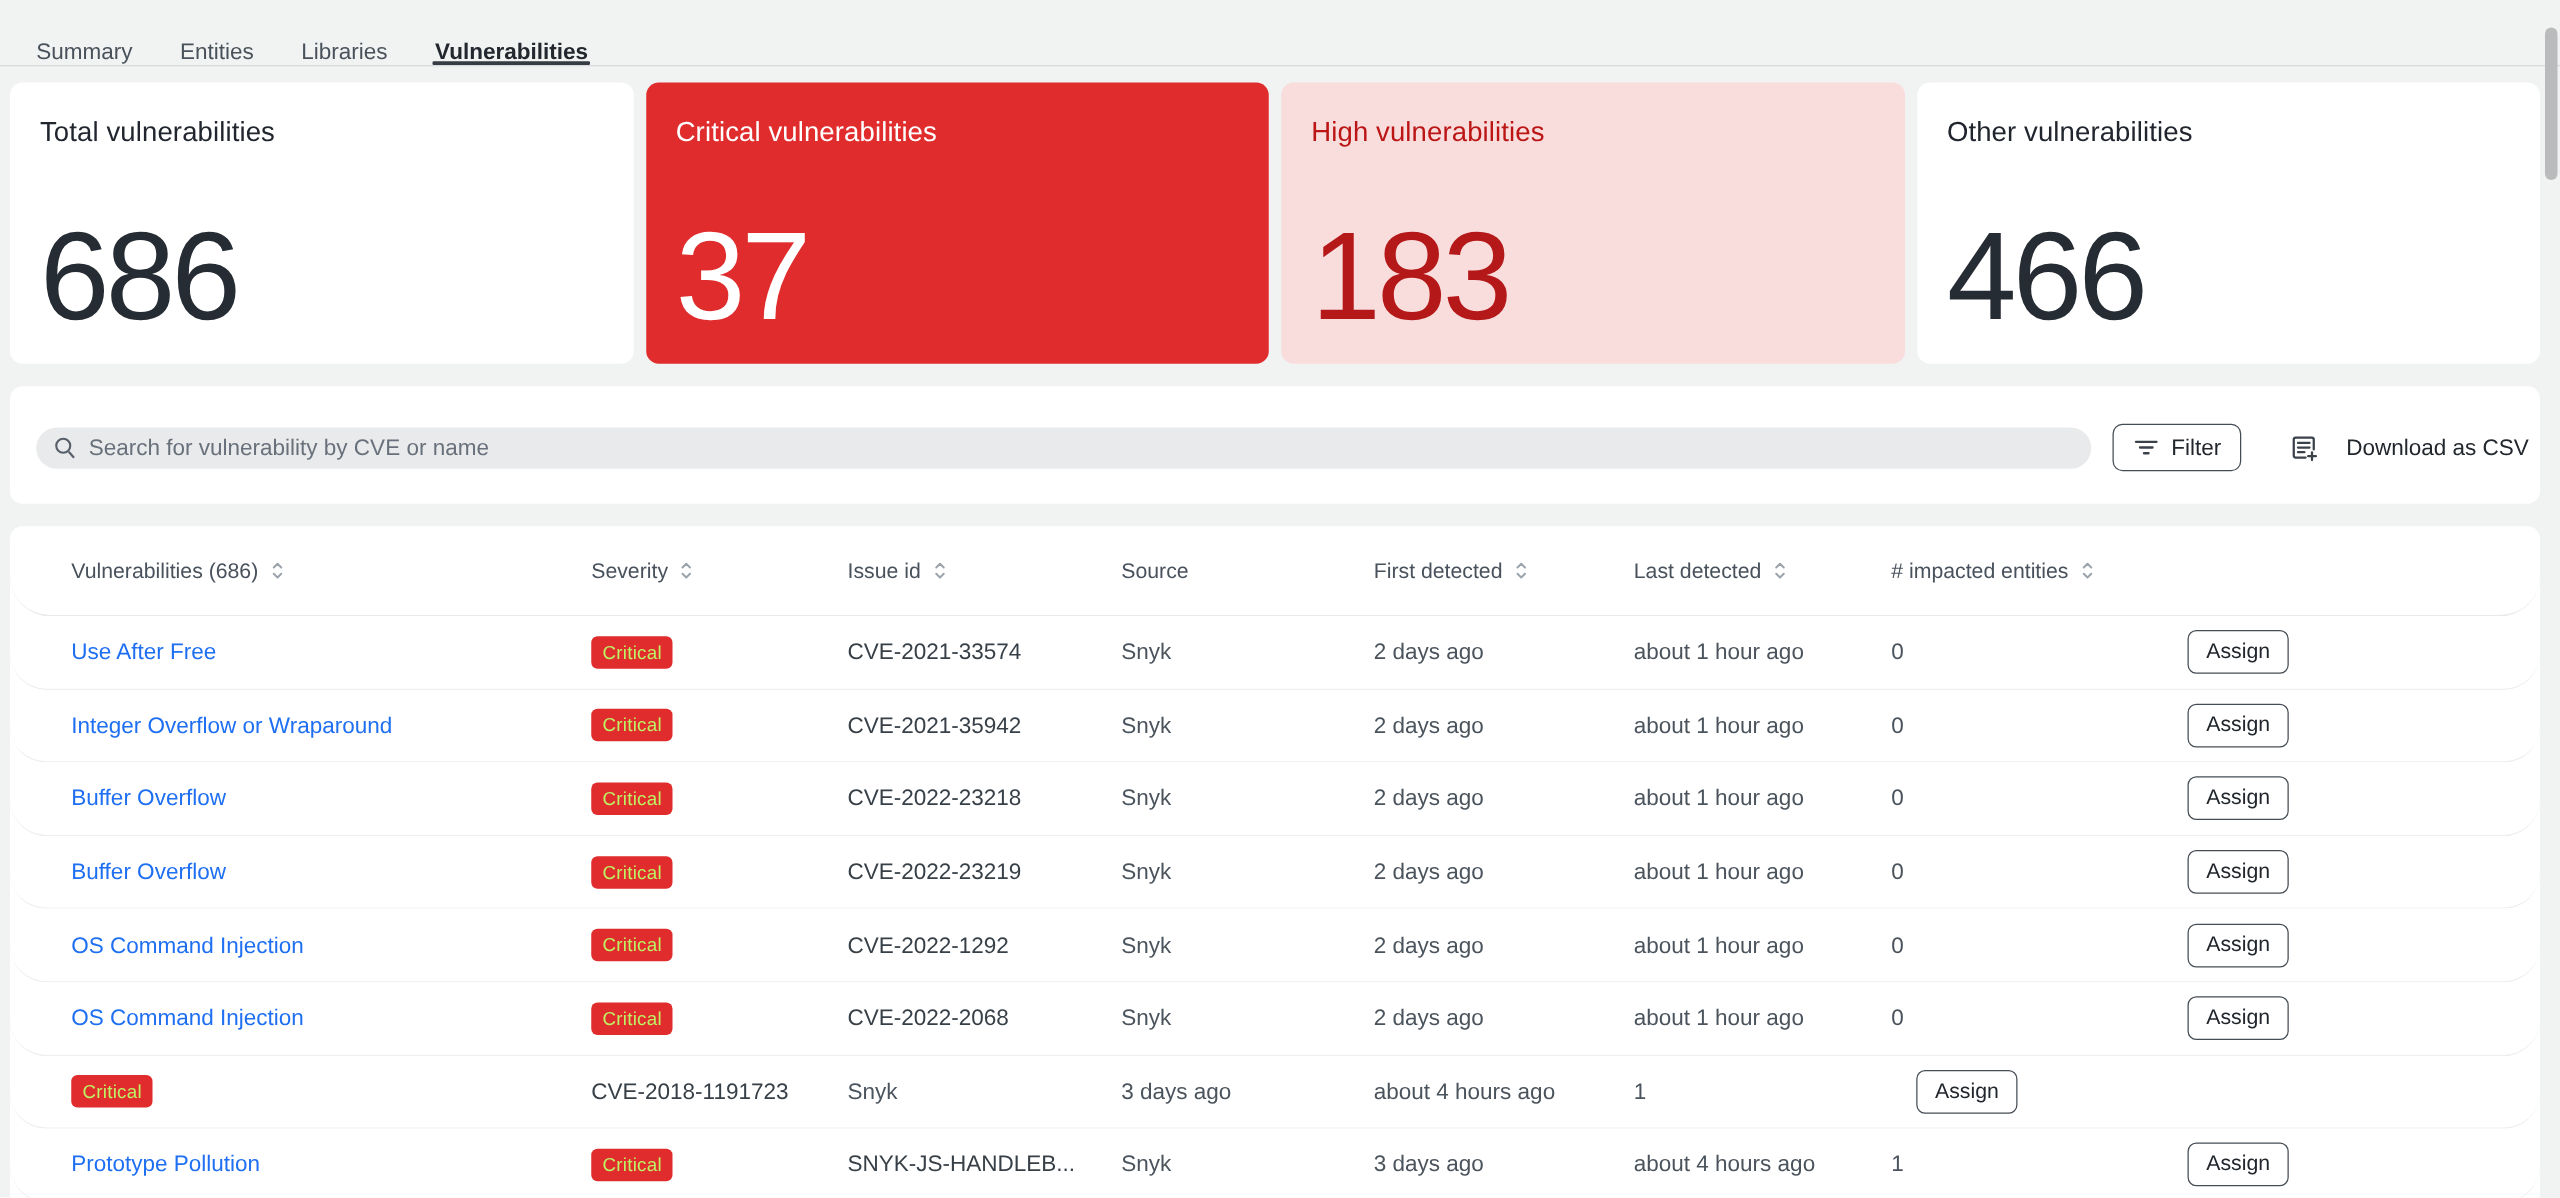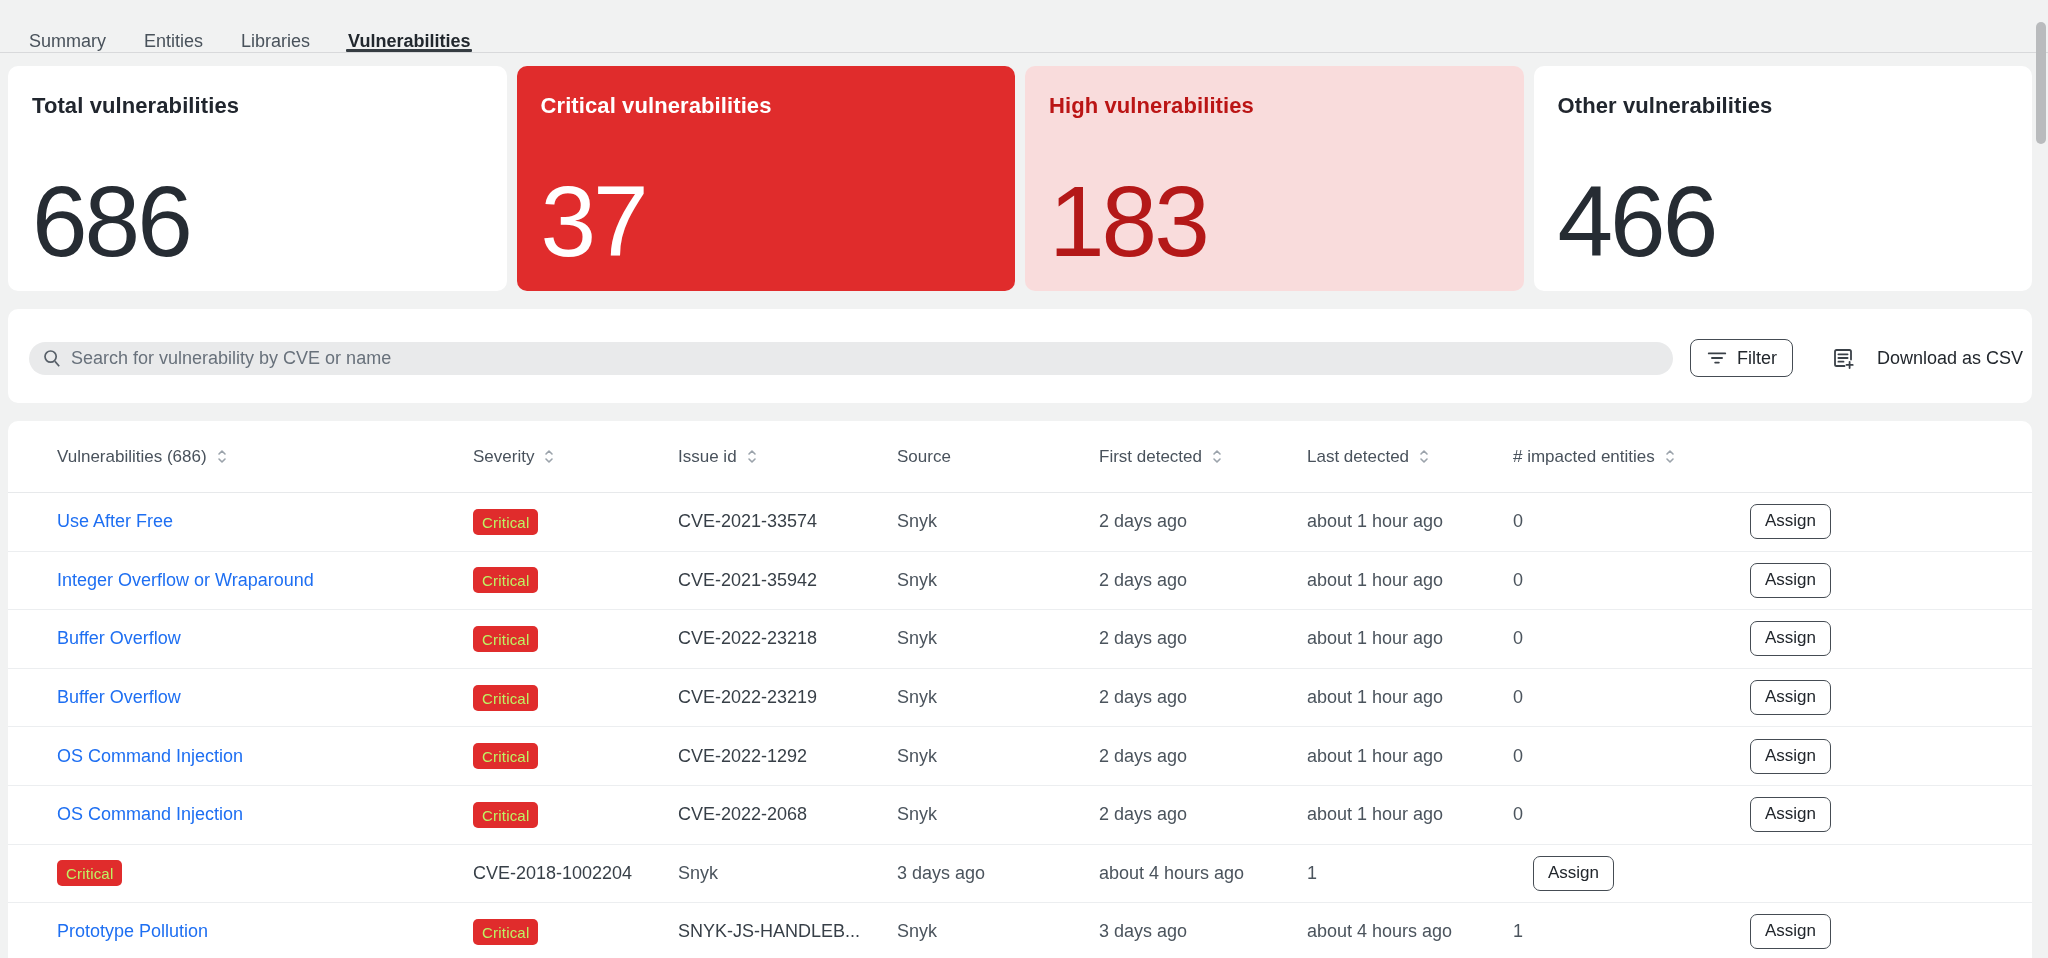--- a/index.html
+++ b/index.html
@@ -37,21 +37,21 @@
     margin:13px 16px 0 8px;
     height:225px;
   }
   .stat-card {
     flex:1 1 0;
     background:#ffffff;
     border-radius:10px;
     padding:27px 26px 18px 24px;
     display:flex; flex-direction:column;
   }
-  .stat-label { font-size:22px; font-weight:700; letter-spacing:.1px; color:#21262e; }
+  .stat-label { font-size:22px; font-weight:400; letter-spacing:.1px; color:#21262e; }
   .stat-value {
     margin-top:auto;
     font-size:100px; font-weight:400; letter-spacing:-3px;
     line-height:1.04; color:#262c33;
   }
   .stat-card.critical { background:#e02c2c; }
   .stat-card.critical .stat-label, .stat-card.critical .stat-value { color:#ffffff; }
   .stat-card.high { background:#f9dcdc; }
   .stat-card.high .stat-label { color:#bb1515; }
   .stat-card.high .stat-value { color:#b41818; }
@@ -104,20 +104,21 @@
     height:600px;
     background:#ffffff;
     border-radius:10px 10px 0 0;
     overflow:hidden;
   }
   .thead, .trow {
     display:grid;
     grid-template-columns:416px 205px 219px 202px 208px 206px 217px 1fr;
     align-items:center;
     padding-left:49px;
+    border-radius:32px;
   }
   .thead { height:72px; border-bottom:1px solid #e7e9eb; }
   .th { display:flex; align-items:center; gap:8px; font-size:17px; color:#49525c; cursor:pointer; }
   .sort-icon { width:14px; height:17px; flex:0 0 auto; }
   .trow { height:58.6px; border-bottom:1px solid #eceef0; }
   .td { font-size:18px; color:#4b545d; }
   .vuln-link { font-size:18px; color:#1e6ff2; text-decoration:none; cursor:pointer; }
   .td-id { color:#373f47; }
   .badge {
     display:inline-block;
@@ -314,21 +315,21 @@
     <div class="td"><span class="badge">Critical</span></div>
     <div class="td td-id">CVE-2022-2068</div>
     <div class="td">Snyk</div>
     <div class="td">2 days ago</div>
     <div class="td">about 1 hour ago</div>
     <div class="td">0</div>
     <div class="td"><button class="assign-btn">Assign</button></div>
   </div>
       <div class="trow">
     <div class="td"><span class="badge">Critical</span></div>
-    <div class="td td-id">CVE-2018-1002204</div>
+    <div class="td td-id">CVE-2018-1191723</div>
     <div class="td">Snyk</div>
     <div class="td">3 days ago</div>
     <div class="td">about 4 hours ago</div>
     <div class="td">1</div>
     <div class="td"><button class="assign-btn">Assign</button></div>
   </div>
       <div class="trow">
     <div class="td"><a class="vuln-link">Prototype Pollution</a></div>
     <div class="td"><span class="badge">Critical</span></div>
     <div class="td td-id">SNYK-JS-HANDLEB...</div>

